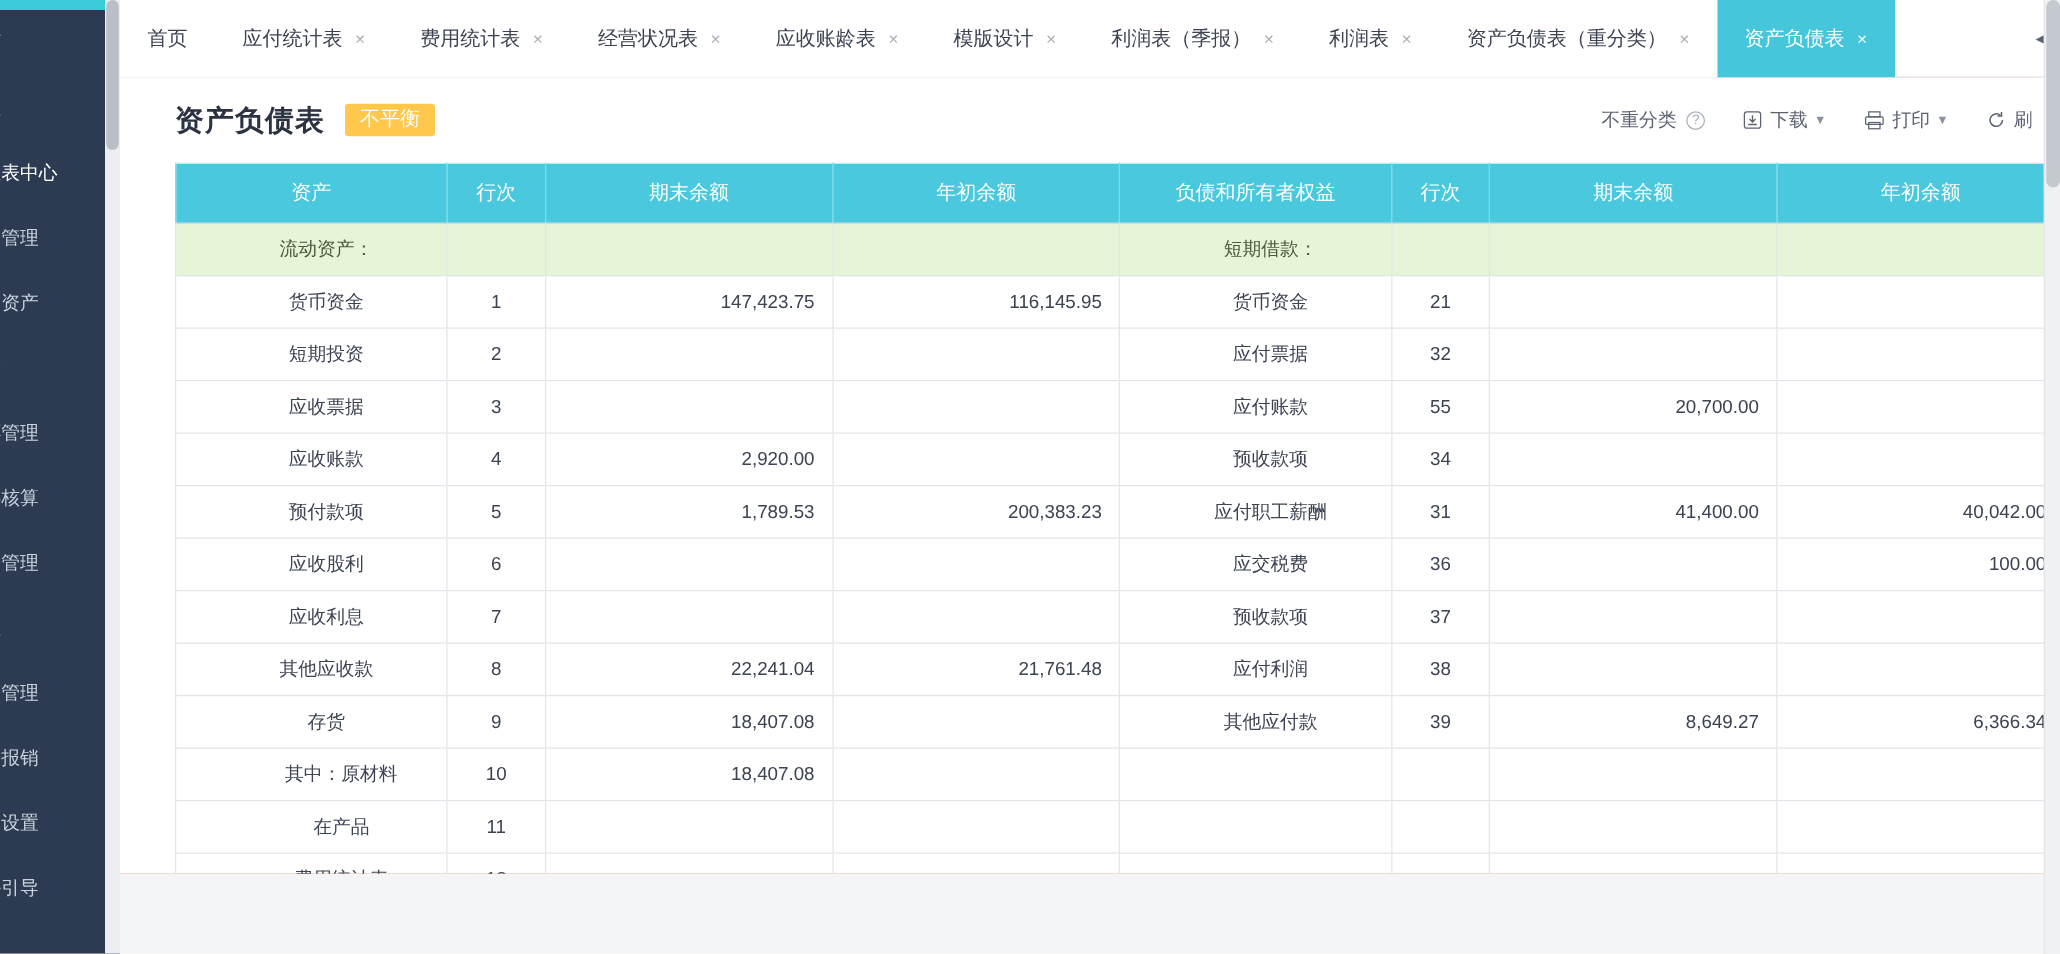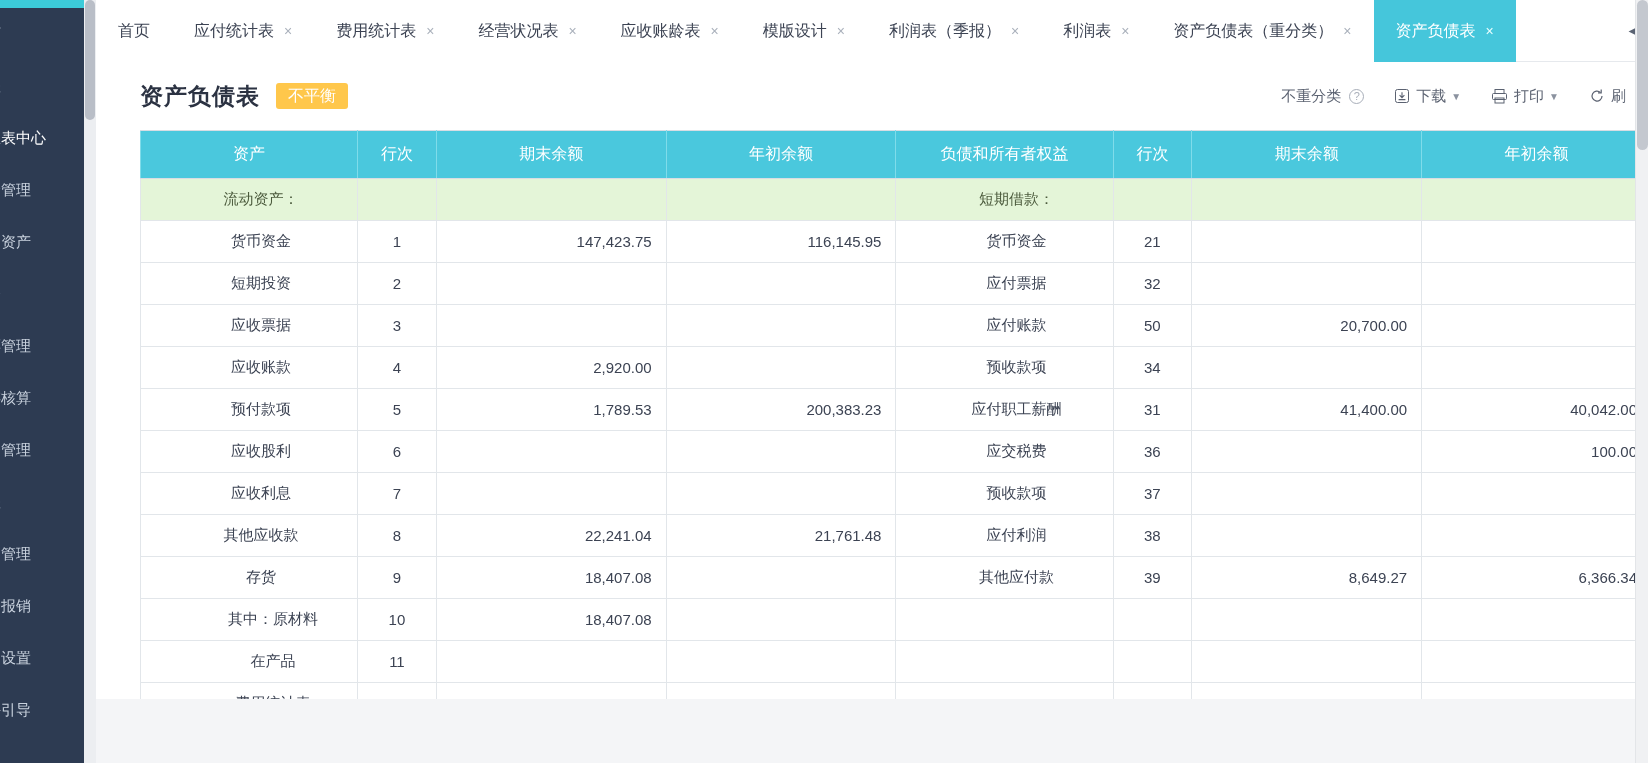--- a/index.html
+++ b/index.html
@@ -431,21 +431,21 @@
               <td class="c-row">32</td>
               <td class="c-amt"></td>
               <td class="c-amt"></td>
             </tr>
             <tr>
               <td class="c-name">应收票据</td>
               <td class="c-row">3</td>
               <td class="c-amt"></td>
               <td class="c-amt"></td>
               <td class="c-name">应付账款</td>
-              <td class="c-row">50</td>
+              <td class="c-row">55</td>
               <td class="c-amt">20,700.00</td>
               <td class="c-amt"></td>
             </tr>
             <tr>
               <td class="c-name">应收账款</td>
               <td class="c-row">4</td>
               <td class="c-amt">2,920.00</td>
               <td class="c-amt"></td>
               <td class="c-name">预收款项</td>
               <td class="c-row">34</td>

